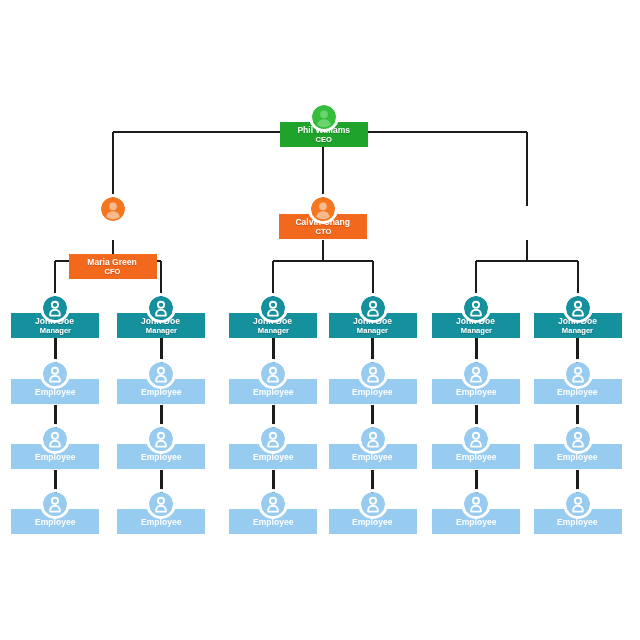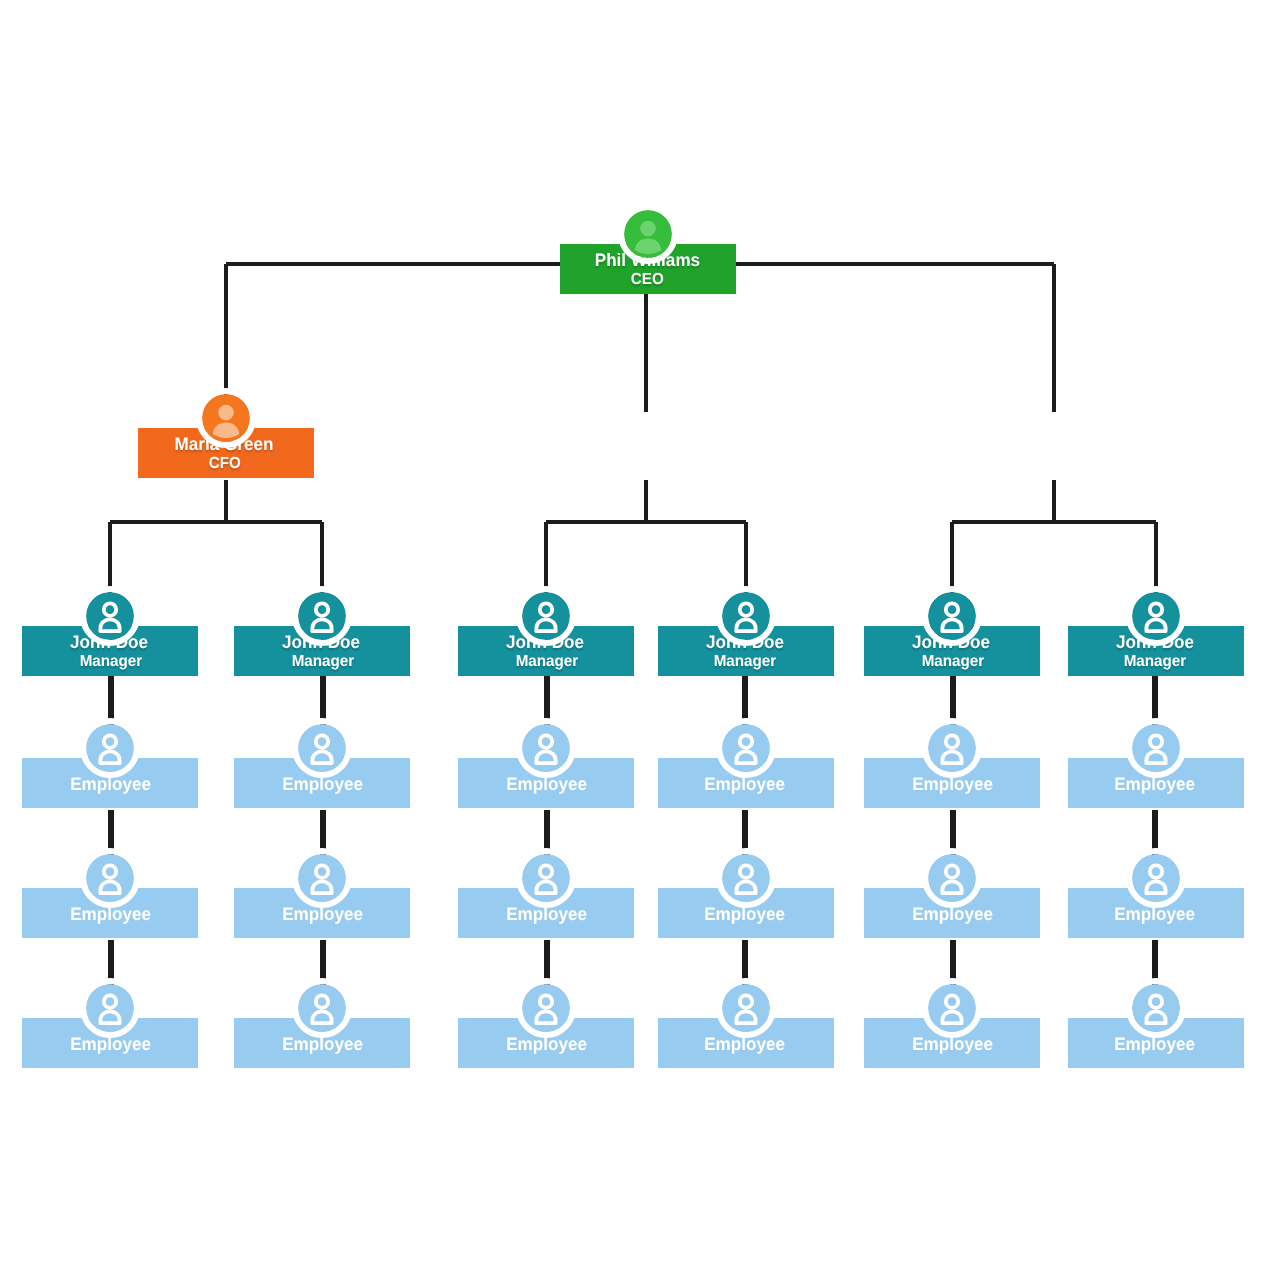--- a/index.html
+++ b/index.html
@@ -84,25 +84,38 @@
     </div>
   </div>
     <div class="node executive" style="left: 68.5px; top: 192px; height: 47px;">
     <span class="icon" style="top: 2px;">
         <svg width="24" height="24" viewBox="0 0 24 24">
           <circle cx="12" cy="12" r="12" fill="#F4771F"></circle>
           <circle cx="12" cy="9.3" r="3.9" fill="#F8B98D"></circle>
           <path d="M12 14.3 c-3.7 0 -6.3 2.3 -6.7 5.7 a12 12 0 0 0 13.4 0 c-0.4 -3.4 -3 -5.7 -6.7 -5.7 Z" fill="#F8B98D"></path>
         </svg>
       </span>
-    <div class="box" style="height: 25px; background: rgb(242, 105, 30);">
+    <div class="box" style="height: 25px; background: rgb(242, 105, 30); margin-top: 40px;">
       <div class="nm">Maria Green</div>
       <div class="tt">CFO</div>
     </div>
   </div>
+    <div class="node executive" style="left: 279px; top: 192px; height: 47px;">
+    <span class="icon" style="top: 2px;">
+        <svg width="24" height="24" viewBox="0 0 24 24">
+          <circle cx="12" cy="12" r="12" fill="#F4771F"></circle>
+          <circle cx="12" cy="9.3" r="3.9" fill="#F8B98D"></circle>
+          <path d="M12 14.3 c-3.7 0 -6.3 2.3 -6.7 5.7 a12 12 0 0 0 13.4 0 c-0.4 -3.4 -3 -5.7 -6.7 -5.7 Z" fill="#F8B98D"></path>
+        </svg>
+      </span>
+    <div class="box" style="height: 25px; background: rgb(242, 105, 30);">
+      <div class="nm">Calvin Chang</div>
+      <div class="tt">CTO</div>
+    </div>
+  </div>
     <div class="node manager" style="left: 11px; top: 291px; height: 47px;">
     <span class="icon" style="top: 2px;">
         <svg width="24" height="24" viewBox="0 0 24 24">
           <circle cx="12" cy="12" r="12" fill="#15909D"></circle>
           <circle cx="12" cy="8.8" r="3.1" fill="none" stroke="#ffffff" stroke-width="1.9"></circle>
           <path d="M7.2 19.6 v-1.6 a4.8 4.3 0 0 1 9.6 0 v1.6 Z" fill="none" stroke="#ffffff" stroke-width="1.9" stroke-linejoin="round"></path>
         </svg>
       </span>
     <div class="box" style="height: 25px; background: rgb(21, 144, 157);">
       <div class="nm">John Doe</div>

